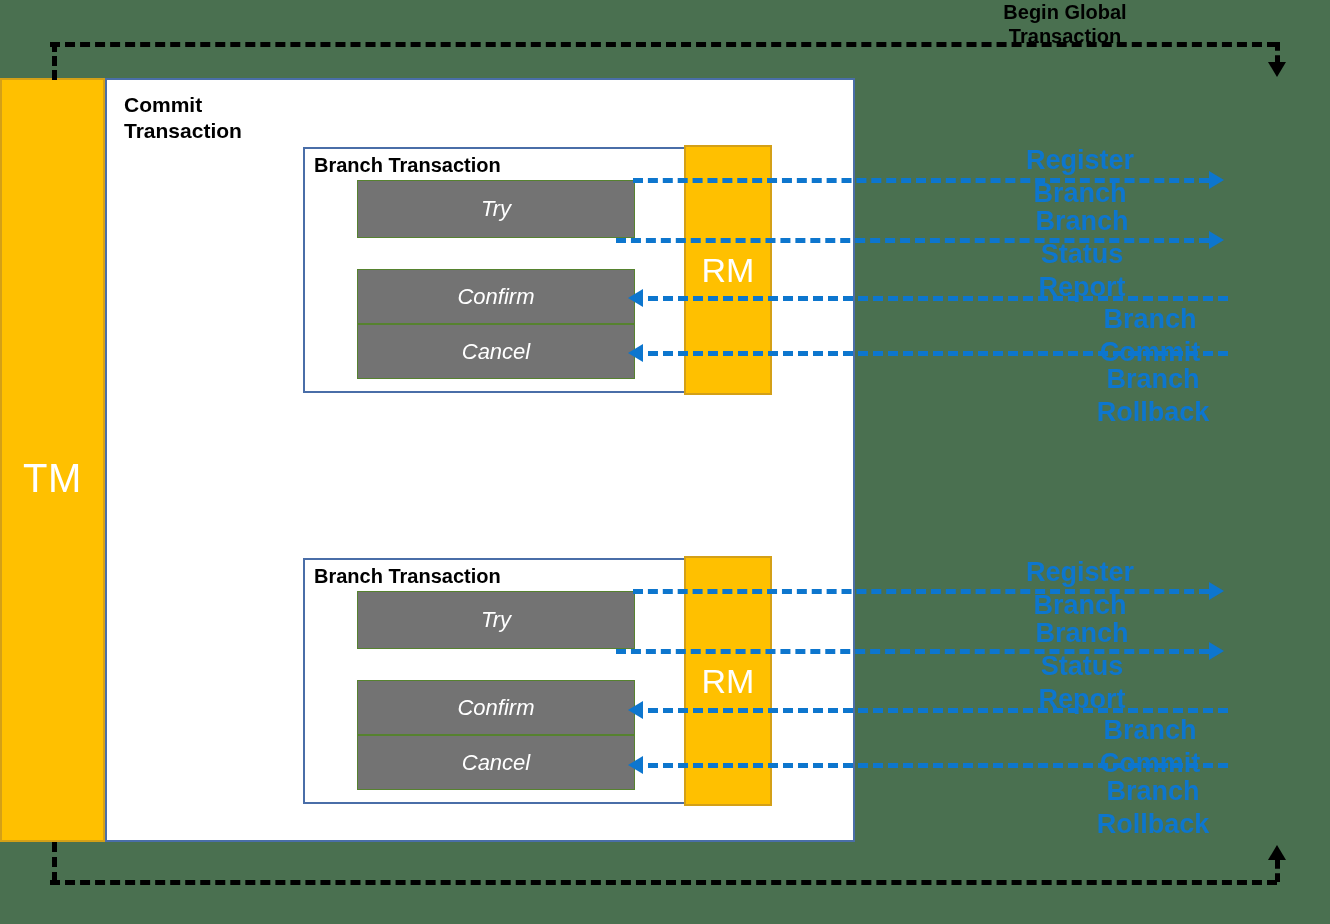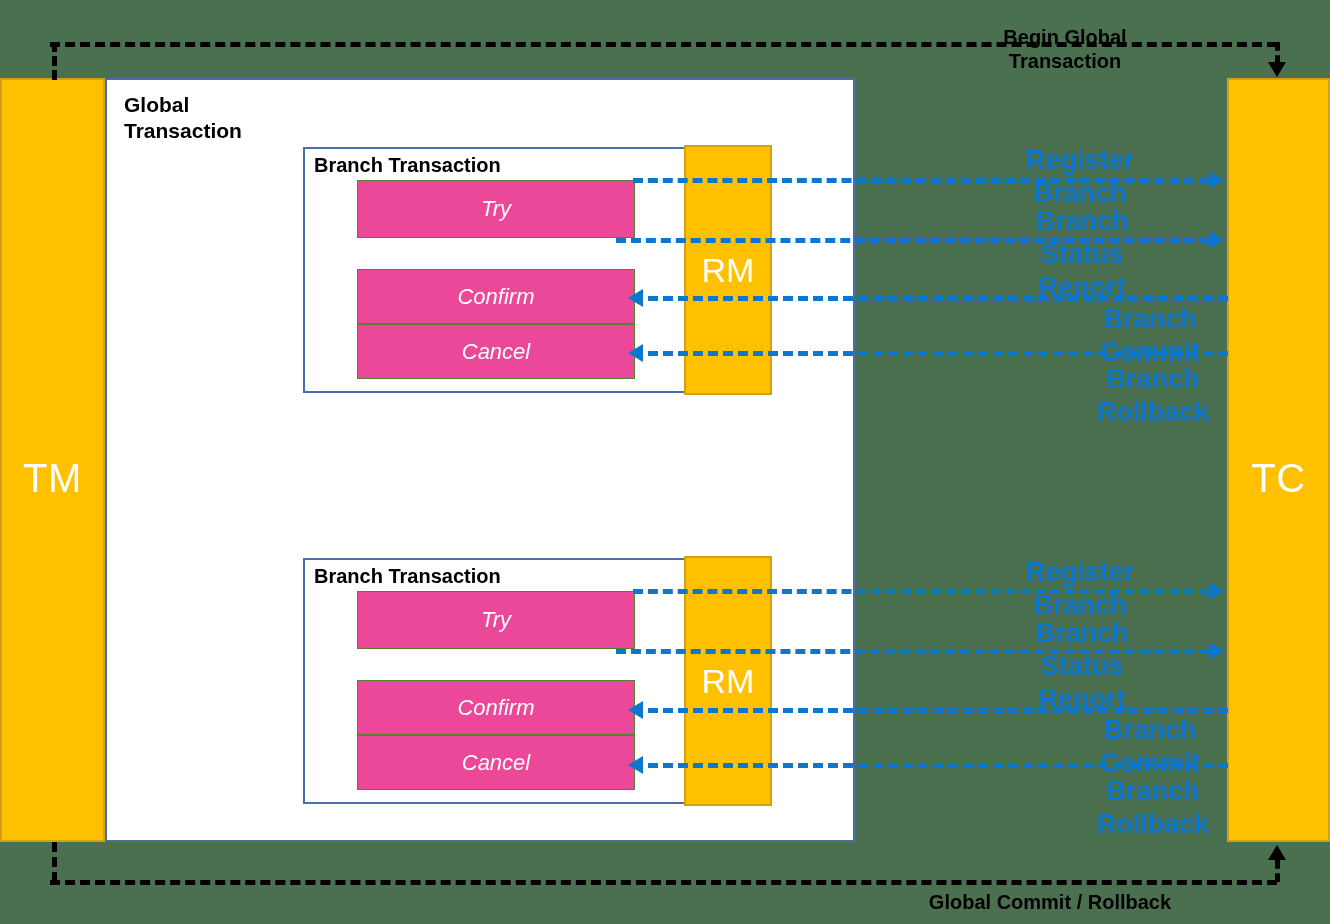--- a/index.html
+++ b/index.html
@@ -80,21 +80,21 @@
     top: 5px;
     font-size: 20px;
     font-weight: bold;
     color: #000000;
     white-space: nowrap;
   }
 
   
   .action-box {
     position: absolute;
-    background: #ec4899;
+    background: #737373;
     border: 1.5px solid #56822f;
     box-sizing: border-box;
     color: #ffffff;
     font-style: italic;
     font-size: 22px;
     display: flex;
     align-items: center;
     justify-content: center;
     width: 278px;
     left: 52px;
@@ -186,26 +186,23 @@
 </style>
 </head>
 <body>
 
 <div id="canvas">
 
   <div class="participant" id="tm-box">
     <span class="plabel">TM</span>
   </div>
 
-  <div class="participant" id="tc-box">
-    <span class="plabel">TC</span>
-  </div>
 
   <div id="global-box">
-    <div id="global-title">Global
+    <div id="global-title">Commit
 Transaction</div>
   </div>
 
   <div class="branch-box" id="branch-box-1">
     <div class="branch-title">Branch Transaction</div>
     <div class="action-box act-try">Try</div>
     <div class="action-box act-confirm">Confirm</div>
     <div class="action-box act-cancel">Cancel</div>
   </div>
 
@@ -256,22 +253,21 @@
   <div class="msg-label" style="left:1060px; top:714px; width:180px;">Branch Commit</div>
 
   <div class="msg-line" style="left:648px; top:763px; width:580px;"></div>
   <div class="arrow-head arrow-left" style="left:628px; top:756px;"></div>
   <div class="msg-label" style="left:1058px; top:775px; width:190px;">Branch Rollback</div>
 
   <div class="ctrl-seg ctrl-v" style="left:52px;  top:42px;  height:38px;"></div>
   <div class="ctrl-seg ctrl-h" style="left:50px;  top:42px;  width:1227px;"></div>
   <div class="ctrl-seg ctrl-v" style="left:1275px; top:42px; height:22px;"></div>
   <div class="ctrl-arrow-down" style="left:1268px; top:62px;"></div>
-  <div class="ctrl-label" style="left:975px; top:25px; width:180px;">Begin Global
+  <div class="ctrl-label" style="left:975px; top:0; width:180px;">Begin Global
 Transaction</div>
 
   <div class="ctrl-seg ctrl-v" style="left:52px;  top:842px; height:40px;"></div>
   <div class="ctrl-seg ctrl-h" style="left:50px;  top:880px; width:1227px;"></div>
   <div class="ctrl-seg ctrl-v" style="left:1275px; top:860px; height:22px;"></div>
   <div class="ctrl-arrow-up" style="left:1268px; top:845px;"></div>
-  <div class="ctrl-label" style="left:870px; top:890px; width:360px;">Global Commit / Rollback</div>
 
 </div>
 
 </body></html>

